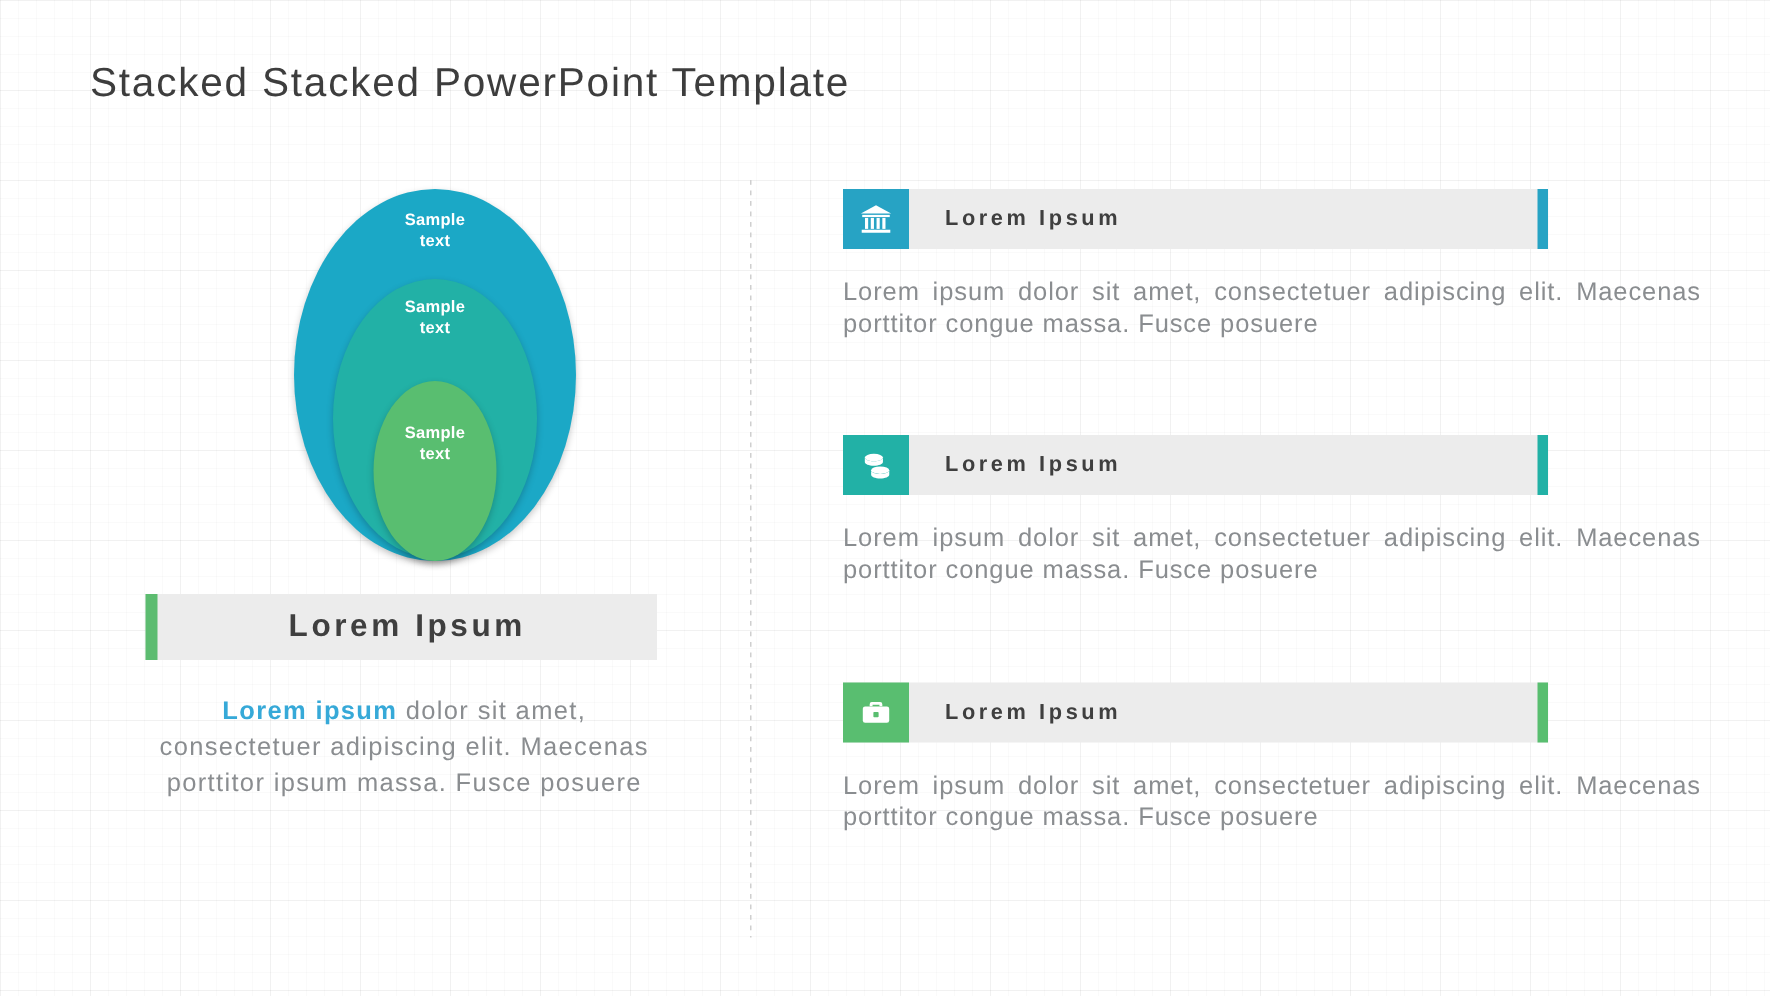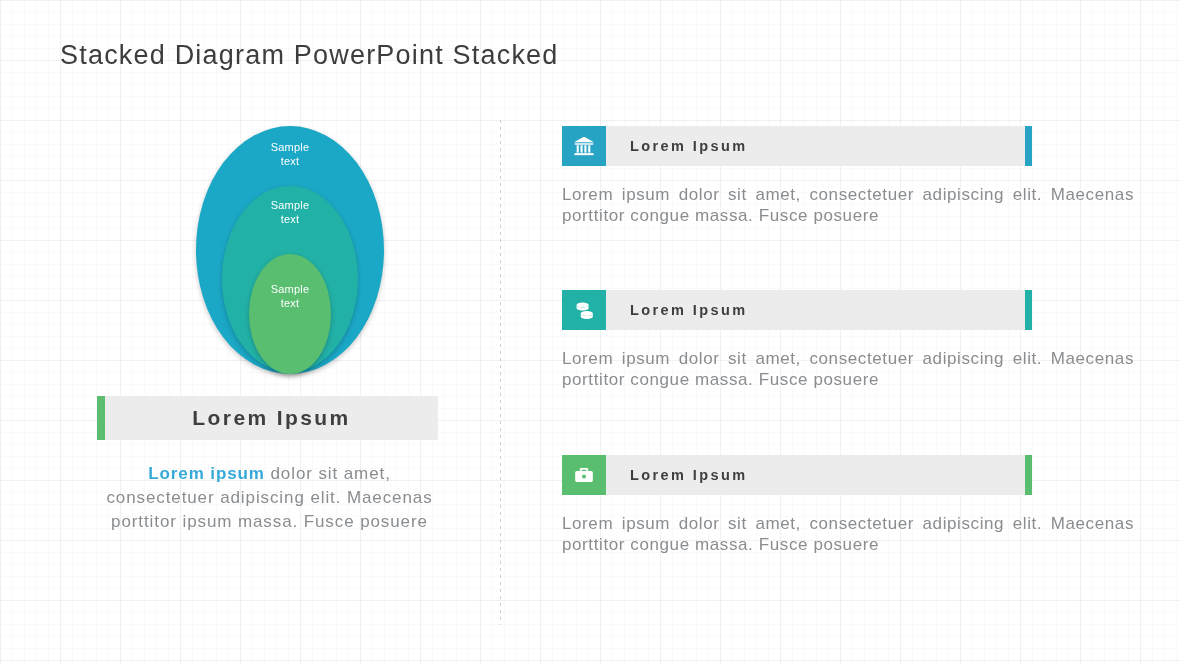--- a/index.html
+++ b/index.html
@@ -72,21 +72,21 @@
     border-radius: 50%;
     box-shadow: 0 2px 5px rgba(0,0,0,0.22);
   }
   .oval-label {
     position: absolute;
     left: 0;
     right: 0;
     text-align: center;
     color: #ffffff;
     font-size: 11px;
-    font-weight: normal;
+    font-weight: bold;
     line-height: 14px;
     letter-spacing: 0.2px;
   }
   .oval-outer {
     left: 0; top: 0;
     width: 188px; height: 248px;
     background: #1ba8c6;
   }
   .oval-outer .oval-label { top: 14px; }
   .oval-mid {
@@ -203,21 +203,21 @@
     color: #8a8d90;
     text-align: justify;
     text-justify: inter-word;
   }
 </style>
 </head>
 <body>
 
 <div class="slide">
 
-  <div class="slide-title">Stacked Diagram PowerPoint Stacked</div>
+  <div class="slide-title">Stacked Stacked PowerPoint Template</div>
 
   <div class="divider"></div>
 
   <div class="left-col">
 
     <div class="ovals">
 
       <div class="oval oval-outer">
         <div class="oval-label">
           <span>Sample</span><br>

